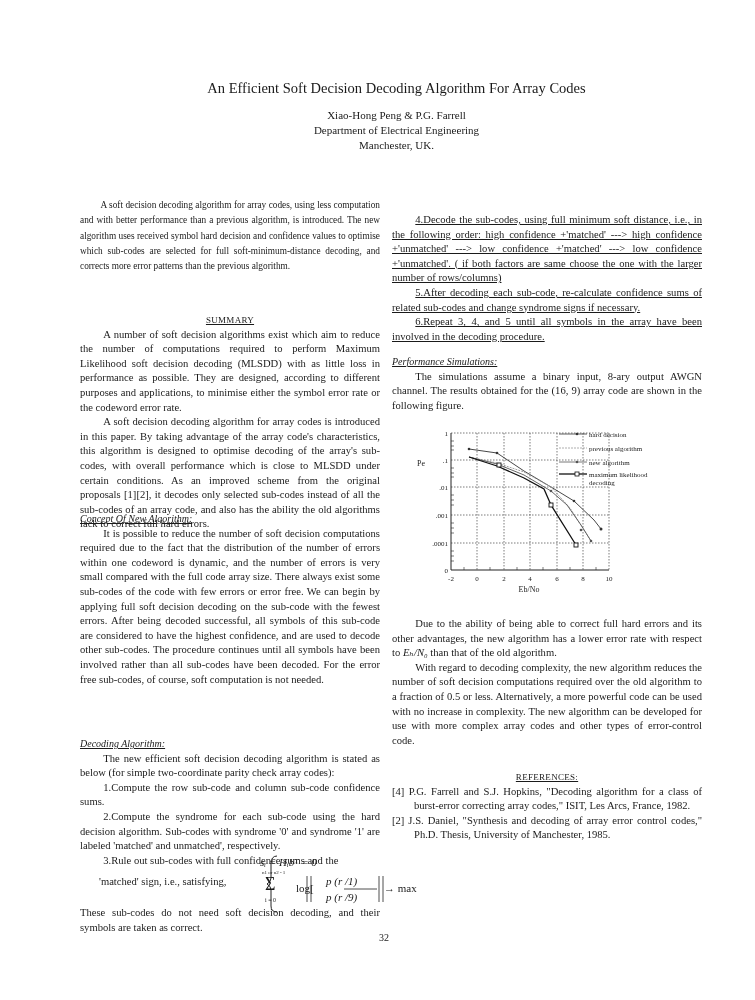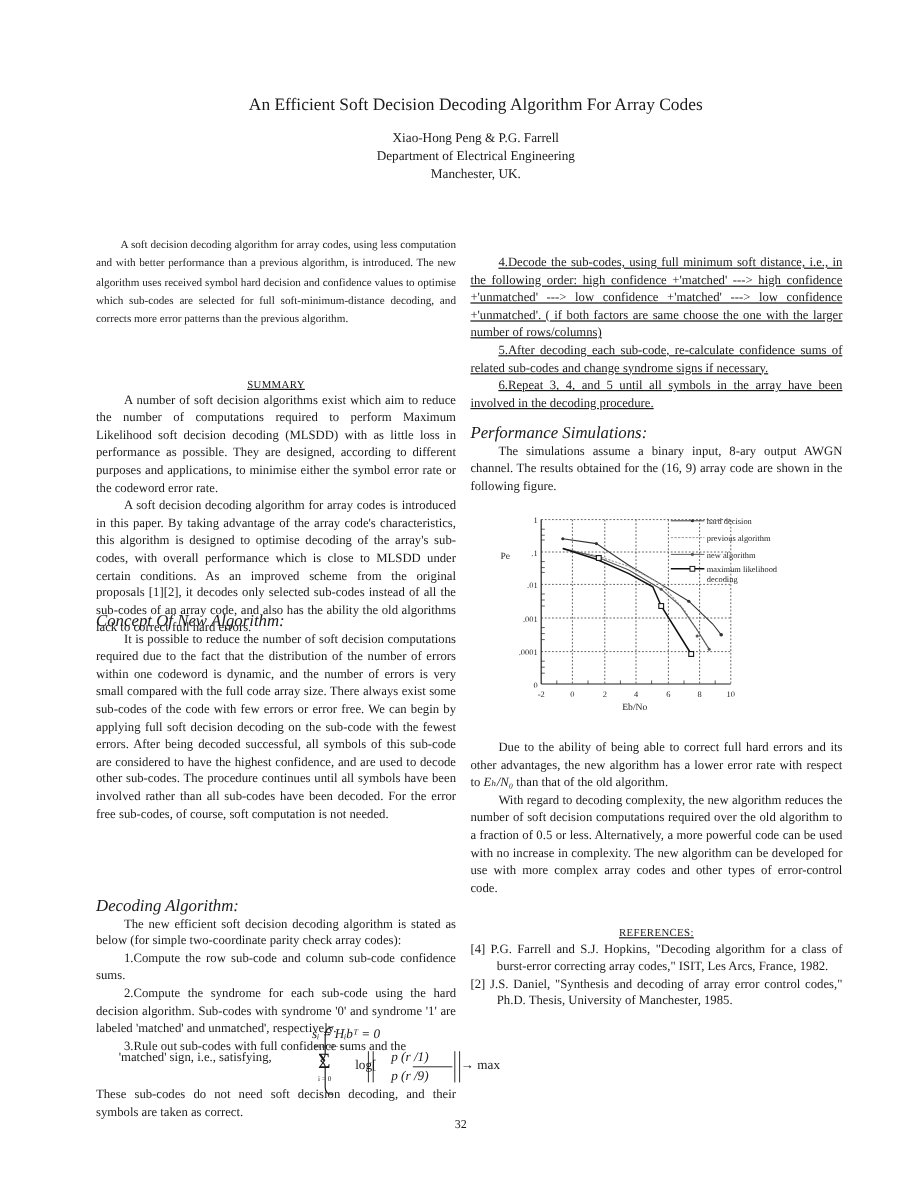--- a/index.html
+++ b/index.html
@@ -5,21 +5,21 @@
   html, body { margin:0; padding:0; background:#ffffff; }
   body { width:755px; height:1000px; position:relative; overflow:hidden;
          font-family:"Liberation Serif", "DejaVu Serif", serif; color:#1a1a1a; }
   .abs { position:absolute;padding-left:19px; }
   .title { left:0; width:755px; top:80px; text-align:center; font-size:14.5px; }
   .authors { left:0; width:755px; top:108px; text-align:center; font-size:11px; line-height:15px; }
   .col { position:absolute; font-size:10.6px; line-height:14.6px; text-align:justify; }
   .col p { margin:0; }
   .ind { text-indent:2.2em; }
   .hd { text-align:center; text-decoration:underline; font-size:9px; letter-spacing:0.3px; }
-  .sub { font-style:italic; font-size:14px; }
+  .sub { font-style:italic; text-decoration:underline; font-size:10px; }
   .abstract-body { font-size:9.3px; line-height:15.3px; }
   .left { left:80px; width:300px; }
   .right { left:392px; width:310px; }
   .eq { position:absolute; font-size:11px; }
   .ref { padding-left:22px; text-indent:-22px; }
   .pagenum { left:360px; top:932px; font-size:10px; }
   svg text { font-family:"Liberation Serif", serif; }
 </style>
 </head>
 <body>
@@ -39,21 +39,21 @@
   <div class="hd">SUMMARY</div>
   <p class="ind">A number of soft decision algorithms exist which aim to reduce the number of computations required to perform Maximum Likelihood soft decision decoding (MLSDD) with as little loss in performance as possible. They are designed, according to different purposes and applications, to minimise either the symbol error rate or the codeword error rate.</p>
   <p class="ind">A soft decision decoding algorithm for array codes is introduced in this paper. By taking advantage of the array code's characteristics, this algorithm is designed to optimise decoding of the array's sub-codes, with overall performance which is close to MLSDD under certain conditions. As an improved scheme from the original proposals [1][2], it decodes only selected sub-codes instead of all the sub-codes of an array code, and also has the ability the old algorithms lack to correct full hard errors.</p>
 </div>
 
 <div class="col left" style="top:512px;">
   <div class="sub">Concept Of New Algorithm:</div>
   <p class="ind">It is possible to reduce the number of soft decision computations required due to the fact that the distribution of the number of errors within one codeword is dynamic, and the number of errors is very small compared with the full code array size. There always exist some sub-codes of the code with few errors or error free. We can begin by applying full soft decision decoding on the sub-code with the fewest errors. After being decoded successful, all symbols of this sub-code are considered to have the highest confidence, and are used to decode other sub-codes. The procedure continues until all symbols have been involved rather than all sub-codes have been decoded. For the error free sub-codes, of course, soft computation is not needed.</p>
 </div>
 
-<div class="col left" style="top:737px;margin-top:12px;">
+<div class="col left" style="top:737px;">
   <div class="sub">Decoding Algorithm:</div>
   <p class="ind">The new efficient soft decision decoding algorithm is stated as below (for simple two-coordinate parity check array codes):</p>
   <p class="ind">1.Compute the row sub-code and column sub-code confidence sums.</p>
   <p class="ind">2.Compute the syndrome for each sub-code using the hard decision algorithm. Sub-codes with syndrome '0' and syndrome '1' are labeled 'matched' and unmatched', respectively.</p>
   <p class="ind">3.Rule out sub-codes with full confidence sums and the</p>
 </div>
 
 <div class="abs" style="left:80px; top:876px; font-size:10.6px;">'matched' sign, i.e., satisfying,</div>
 <div class="abs" style="left:248px; top:854px; width:140px; height:60px;">
   <svg width="140" height="60">

